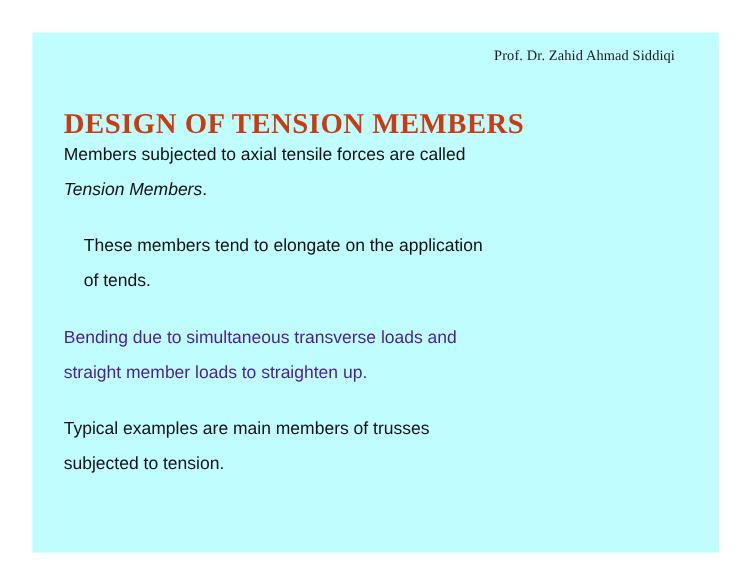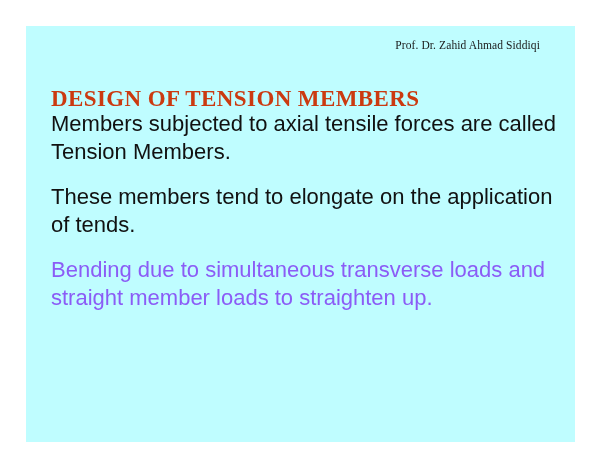--- a/index.html
+++ b/index.html
@@ -62,56 +62,61 @@
 
   #body-blocks {
     position: absolute;
     left: 25px;
     top: 84px;
     width: 510px;
   }
 
   .para {
     font-family: "Liberation Sans", sans-serif;
-    font-size: 22px;
+    font-size: 14px;
     line-height: 27.5px;
     color: #111111;
     margin: 0 0 18px 0;
   }
   .para:last-child {
     margin-bottom: 0;
   }
 
   .para .line {
     display: block;
     white-space: nowrap;
   }
 
   .italic {
+    font-style: italic;
   }
 </style>
 </head>
 <body>
 
 <div id="slide-canvas" style="background: rgb(255, 255, 255);">
   <div id="slide" style="background: rgb(191, 253, 255);">
 
     <div id="author-line">Prof. Dr. Zahid Ahmad Siddiqi</div>
 
     <h1 id="slide-title" style="color: rgb(203, 58, 16);">DESIGN OF TENSION MEMBERS</h1>
 
     <div id="body-blocks">
         <p class="para" style="color: rgb(17, 17, 17);">
           <span class="line"><span>Members subjected to axial tensile forces are called</span></span>
           <span class="line"><span class="italic">Tension Members</span><span>.</span></span>
         </p>
-        <p class="para" style="color: rgb(17, 17, 17);">
+        <p class="para" style="color: rgb(17, 17, 17); margin-left: 16px;">
           <span class="line"><span>These members tend to elongate on the application</span></span>
           <span class="line"><span>of tends.</span></span>
         </p>
-        <p class="para" style="color: #8b5cf6;">
+        <p class="para" style="color: #4c1d95;">
           <span class="line"><span>Bending due to simultaneous transverse loads and</span></span>
           <span class="line"><span>straight member loads to straighten up.</span></span>
+        </p>
+        <p class="para" style="color: rgb(17, 17, 17);">
+          <span class="line"><span>Typical examples are main members of trusses</span></span>
+          <span class="line"><span>subjected to tension.</span></span>
         </p>
       </div>
 
   </div>
 </div>
 
 </body></html>

